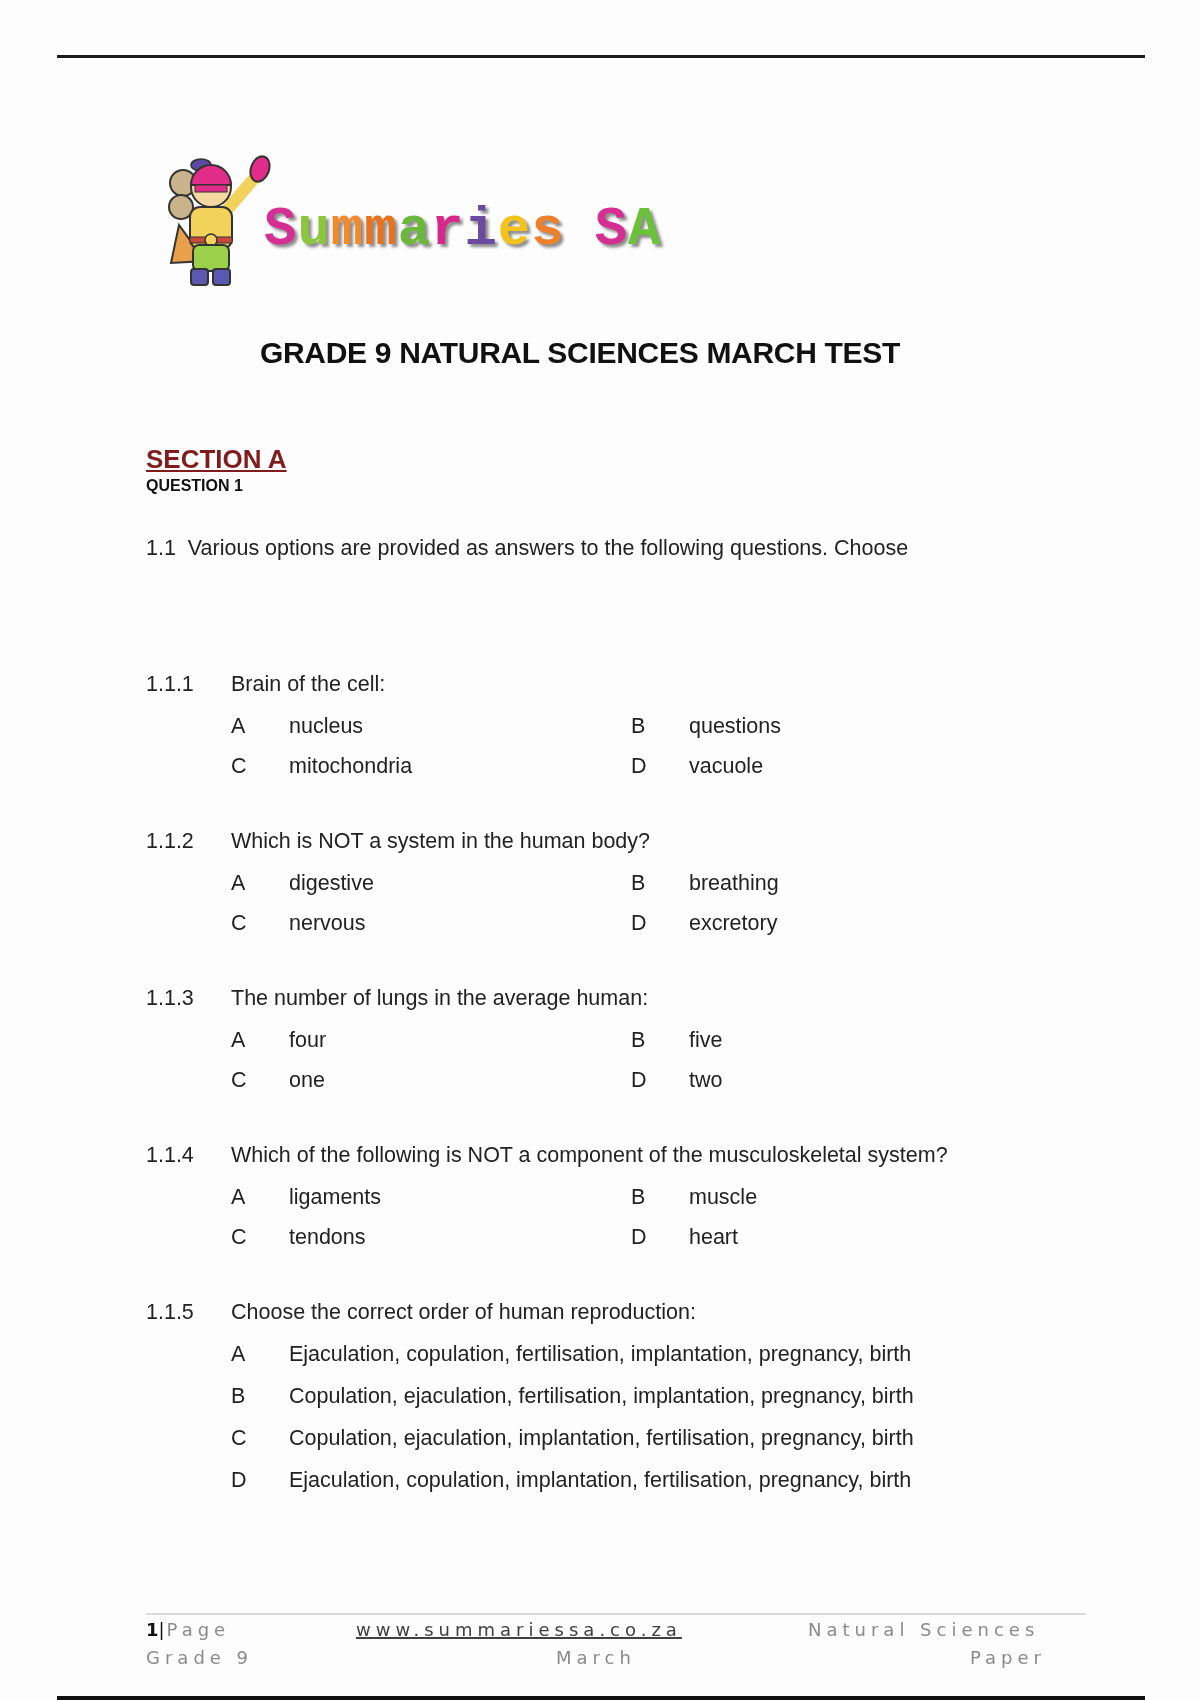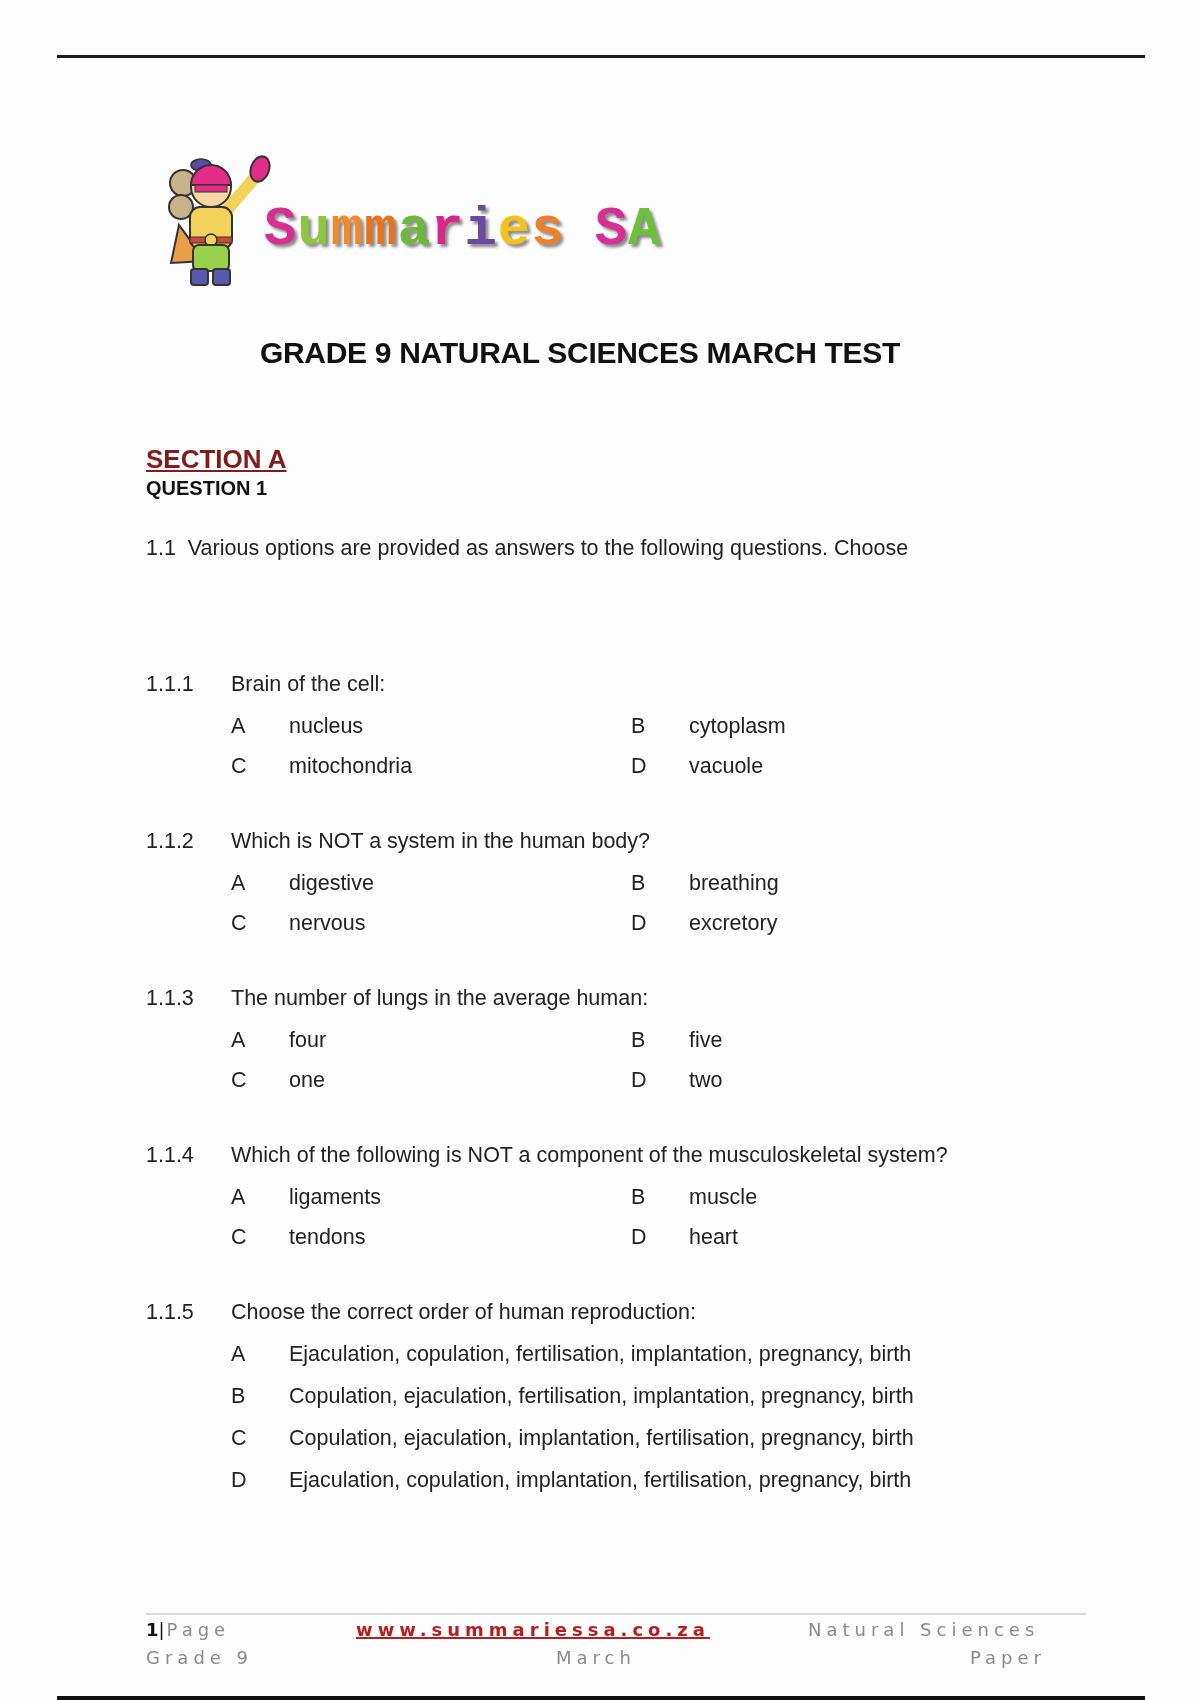--- a/index.html
+++ b/index.html
@@ -13,37 +13,37 @@
     .rule-bottom { position: absolute; left: 57px; top: 1696px; width: 1088px; height: 4px; background: #111; }
 
     
     .logo { position: absolute; left: 165px; top: 155px; width: 830px; height: 135px; }
     .logo-word { position: absolute; left: 99px; top: 44px; font-family: Liberation Mono, monospace; font-weight: bold; font-size: 54px; letter-spacing: 1px; text-shadow: 3px 3px 3px rgba(0,0,0,0.45); white-space: nowrap; }
     .logo-word span { display: inline-block; }
     .logo-tag { position: absolute; left: 180px; top: 92px; font-family: "DejaVu Serif", serif; font-style: italic; font-size: 25px; color: #3a3a3a; white-space: nowrap; }
 
     .title { position: absolute; left: 0; width: 1160px; top: 336px; text-align: center; font-weight: bold; font-size: 30px; color: #111; letter-spacing: -0.3px; }
     .section { position: absolute; left: 146px; top: 444px; font-weight: bold; font-size: 26px; color: #7f1d1d; text-decoration: underline; }
-    .question { position: absolute; left: 146px; top: 477px; font-weight: bold; font-size: 20px; color: #111; }
+    .question { position: absolute; left: 146px; top: 477px; font-weight: bold; font-size: 16px; color: #111; }
 
     .instr { position: absolute; left: 146px; top: 533px; font-size: 21.5px; line-height: 31px; color: #222; }
     .instr div { white-space: nowrap; }
 
     .q { position: absolute; left: 146px; font-size: 21.5px; color: #222; }
     .q-num { position: absolute; left: 0; top: 0; white-space: nowrap; }
     .q-text { position: absolute; left: 85px; top: 0; white-space: nowrap; }
     .opt { position: absolute; white-space: nowrap; }
     .opt-letter { position: absolute; left: 0; }
     .opt-text { position: absolute; left: 58px; }
 
     .footer-line { position: absolute; left: 146px; top: 1613px; width: 940px; height: 2px; background: #dadada; }
     .footer { position: absolute; font-family: "DejaVu Sans", sans-serif; font-size: 18px; letter-spacing: 5px; color: #8a8a8a; white-space: nowrap; }
     .footer .pg { color: #111; font-weight: bold; letter-spacing: 0; }
     .footer .bar { color: #111; letter-spacing: 2px; }
-    .footer-link { color: #b91c1c; text-decoration: underline; text-decoration-thickness: 2px; font-weight: bold; }
+    .footer-link { color: #404040; text-decoration: underline; text-decoration-thickness: 2px; }
   </style>
 </head>
 <body>
 
 <div class="rule-top"></div>
 
 <div class="logo">
   <svg width="115" height="135" viewBox="0 0 115 135" style="position:absolute;left:0;top:0">
 
     <circle cx="18" cy="28" r="13" fill="#c8b38a" stroke="#333" stroke-width="2"></circle>
@@ -85,21 +85,21 @@
 
 <div class="q" style="top:672px">
   <span class="q-num">1.1.1</span>
   <span class="q-text">Brain of the cell:</span>
   <div class="opt" style="left:85px;top:42px">
       <span class="opt-letter">A</span>
       <span class="opt-text">nucleus</span>
     </div>
   <div class="opt" style="left:485px;top:42px">
       <span class="opt-letter">B</span>
-      <span class="opt-text">cytoplasm</span>
+      <span class="opt-text">questions</span>
     </div>
   <div class="opt" style="left:85px;top:82px">
       <span class="opt-letter">C</span>
       <span class="opt-text">mitochondria</span>
     </div>
   <div class="opt" style="left:485px;top:82px">
       <span class="opt-letter">D</span>
       <span class="opt-text">vacuole</span>
     </div>
 </div>

